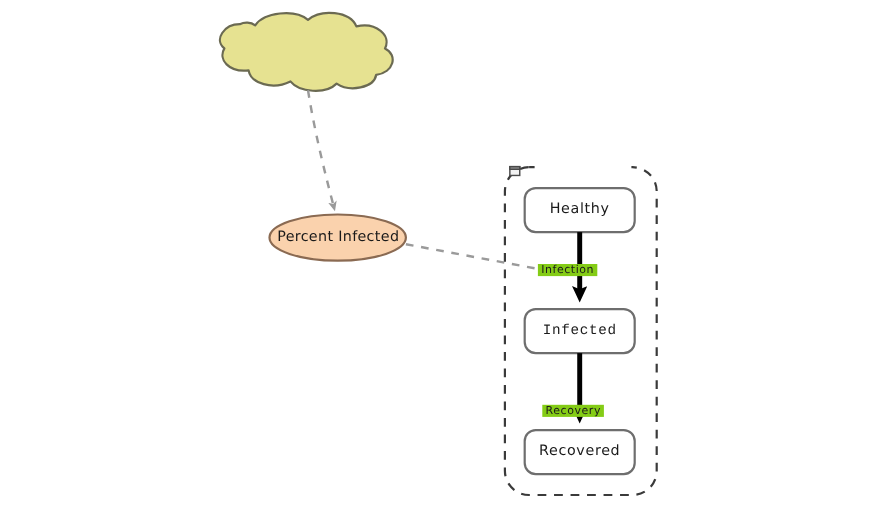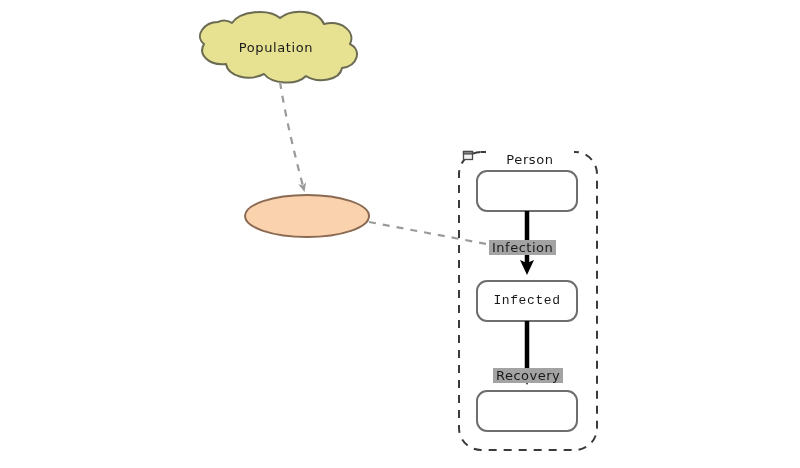--- a/index.html
+++ b/index.html
@@ -61,23 +61,23 @@
   .state-label {
     width: 108px;
     font-size: 13px;
     letter-spacing: 0.6px;
   }
   .state-label.healthy   { left: 473px; top: 183px; }
   .state-label.infected  { left: 473px; top: 293px; font-family: Liberation Mono, monospace; }
   .state-label.recovered { left: 473px; top: 403px; }
 
   .transition-label {
-    font-size: 13px;
+    font-size: 10px;
     letter-spacing: 0.5px;
-    background: #a3a3a3;
+    background: #84cc16;
     padding: 0 3px;
   }
   .transition-label.infection { left: 489px; top: 240px; }
   .transition-label.recovery  { left: 493px; top: 368px; }
 
   .collapse-icon {
     position: absolute;
     left: 462px;
     top: 149px;
     width: 12px;
@@ -134,26 +134,27 @@
     <line x1="527" y1="211" x2="527" y2="268" stroke="#000000" stroke-width="4.5" marker-end="url(#arrow-black)"></line>
 
     <line x1="527" y1="321" x2="527" y2="378" stroke="#000000" stroke-width="4.5" marker-end="url(#arrow-black)"></line>
   </svg>
 
   <svg class="collapse-icon" viewBox="0 0 12 12">
     <rect x="1.5" y="2.5" width="9" height="8" fill="#f2f2f2" stroke="#4a4a4a" stroke-width="1.3"></rect>
     <rect x="1.5" y="2.5" width="9" height="2.4" fill="#8e8e8e" stroke="#4a4a4a" stroke-width="1.3"></rect>
   </svg>
 
-  <div class="node-label cloud-label">Population</div>
+
+  <div class="node-label ellipse-label">Percent Infected</div>
 
 
-  <div class="node-label container-title">Person</div>
-
+  <div class="node-label state-label healthy">Healthy</div>
 
   <div class="node-label state-label infected">Infected</div>
 
+  <div class="node-label state-label recovered">Recovered</div>
 
   <div class="node-label transition-label infection">Infection</div>
 
   <div class="node-label transition-label recovery">Recovery</div>
 
 </div>
 
 </body></html>

